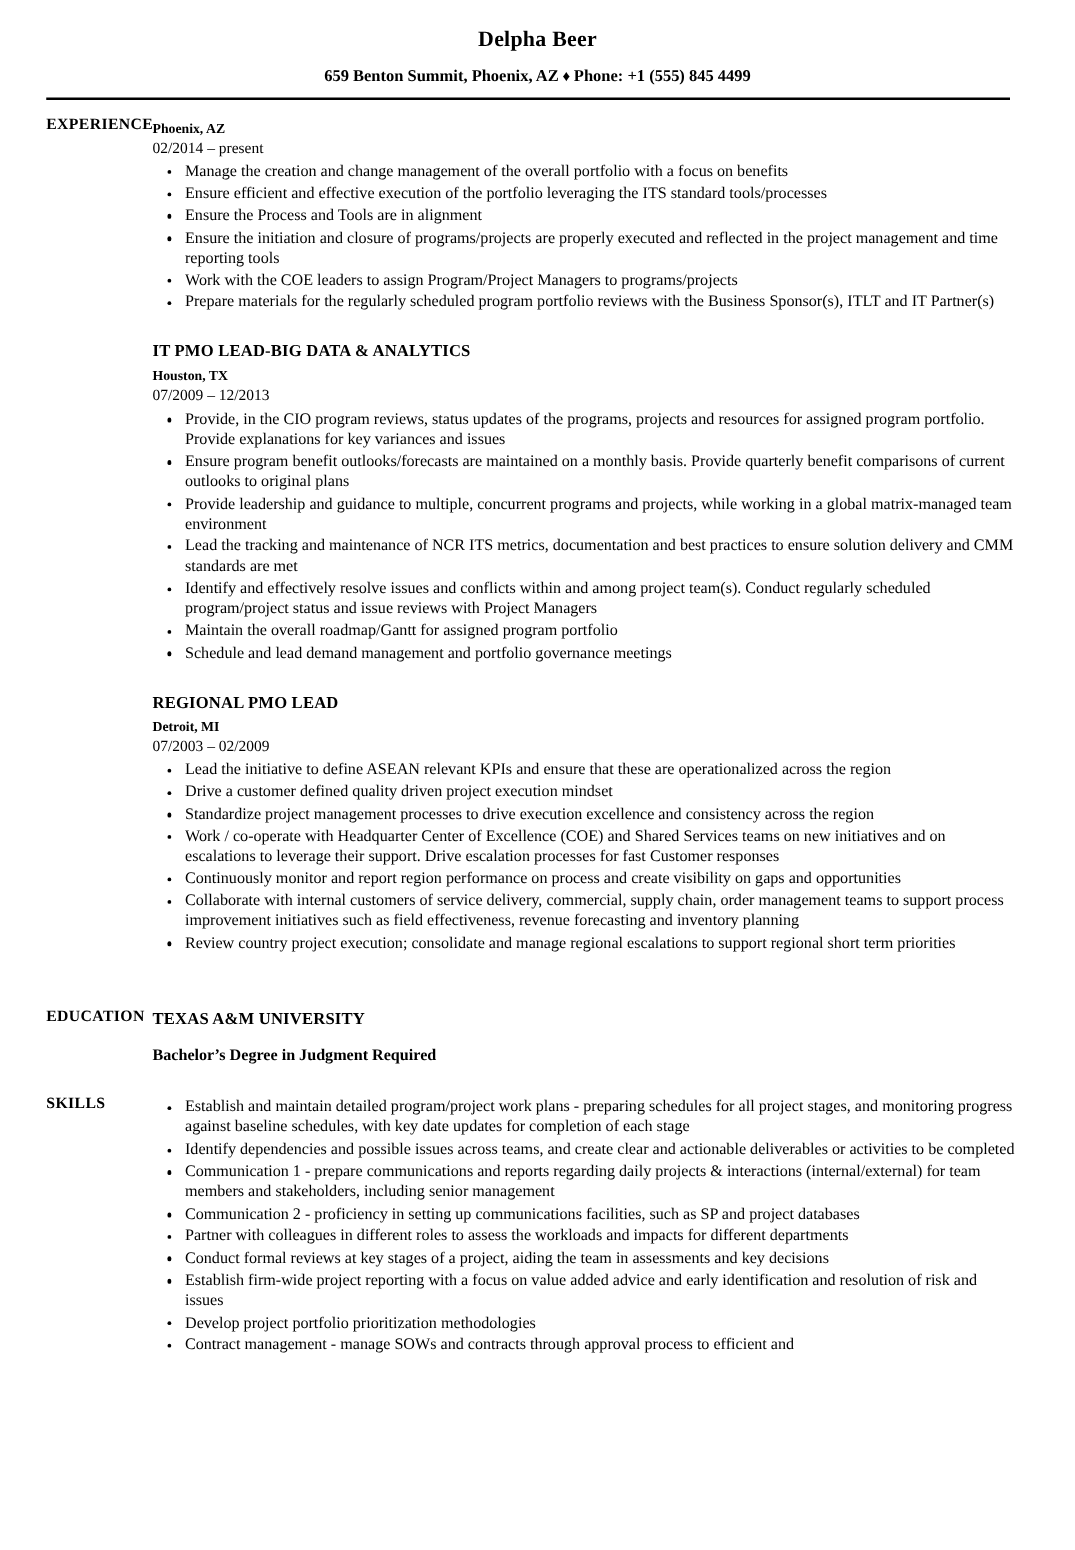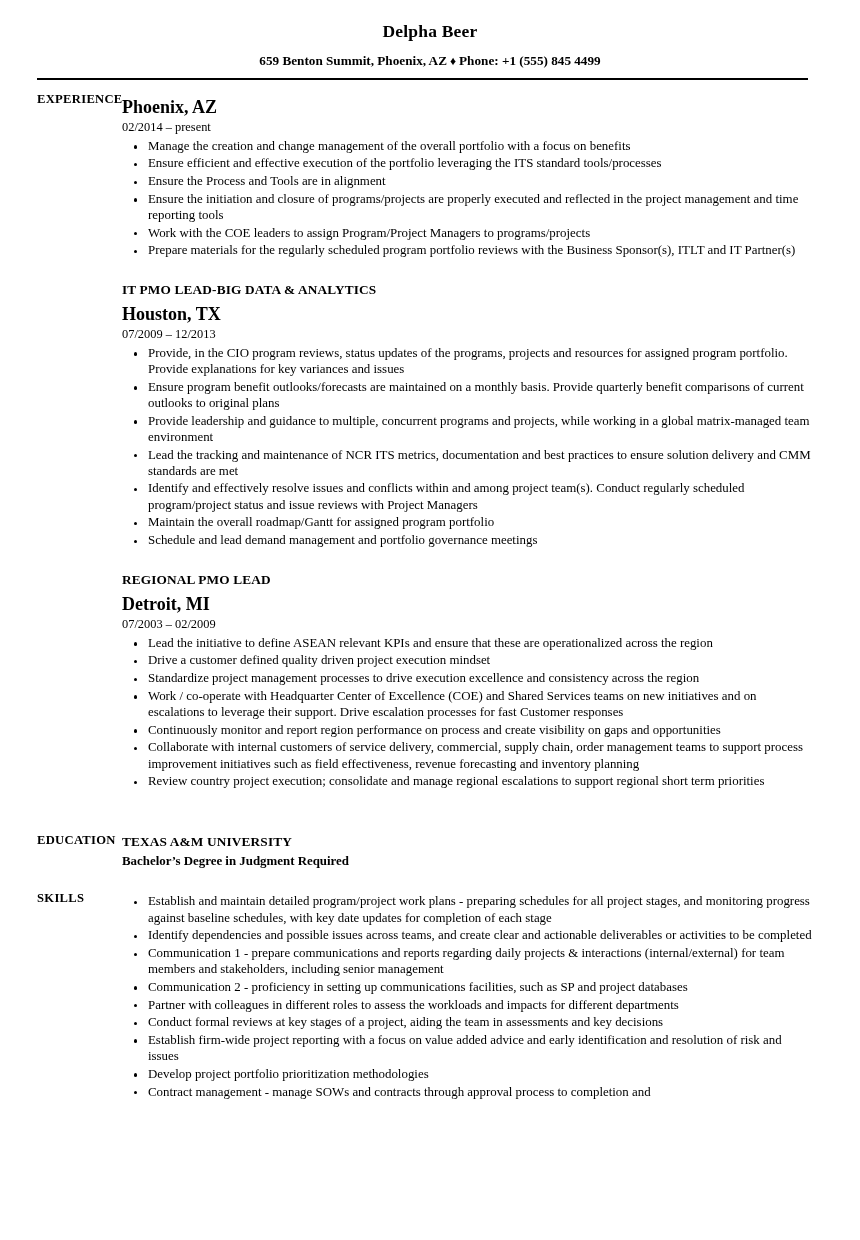--- a/index.html
+++ b/index.html
@@ -74,21 +74,21 @@
 
   
   .job + .job { margin-top: 24px; }
   .job-title {
     font-size: 13.3px;
     font-weight: bold;
     letter-spacing: 0.15px;
     line-height: 1.25;
   }
   .job-location {
-    font-size: 18px;
+    font-size: 11px;
     font-weight: bold;
     line-height: 1.3;
     margin-top: 4px;
   }
   .job-dates {
     font-size: 12.4px;
     line-height: 1.25;
     margin-top: 1px;
   }
 
@@ -121,21 +121,21 @@
   .edu-school {
     font-size: 13.3px;
     font-weight: bold;
     letter-spacing: 0.15px;
     line-height: 1.3;
   }
   .edu-degree {
     font-size: 12.9px;
     font-weight: bold;
     line-height: 1.3;
-    margin-top: 2px;
+    margin-top: 13px;
   }
 
   .gap-experience { height: 12px; }
   .gap-education { height: 44px; }
   .gap-skills { height: 22px; }
 </style>
 </head>
 <body>
 
 <div class="page">
@@ -217,18 +217,18 @@
     <div class="section-body">
       <ul class="bullets">
         <li>Establish and maintain detailed program/project work plans - preparing schedules for all project stages, and monitoring progress against baseline schedules, with key date updates for completion of each stage</li>
         <li>Identify dependencies and possible issues across teams, and create clear and actionable deliverables or activities to be completed</li>
         <li>Communication 1 - prepare communications and reports regarding daily projects &amp; interactions (internal/external) for team members and stakeholders, including senior management</li>
         <li>Communication 2 - proficiency in setting up communications facilities, such as SP and project databases</li>
         <li>Partner with colleagues in different roles to assess the workloads and impacts for different departments</li>
         <li>Conduct formal reviews at key stages of a project, aiding the team in assessments and key decisions</li>
         <li>Establish firm-wide project reporting with a focus on value added advice and early identification and resolution of risk and issues</li>
         <li>Develop project portfolio prioritization methodologies</li>
-        <li>Contract management - manage SOWs and contracts through approval process to completion and</li>
+        <li>Contract management - manage SOWs and contracts through approval process to efficient and</li>
       </ul>
     </div>
   </div>
 
 </div>
 
 </body></html>

